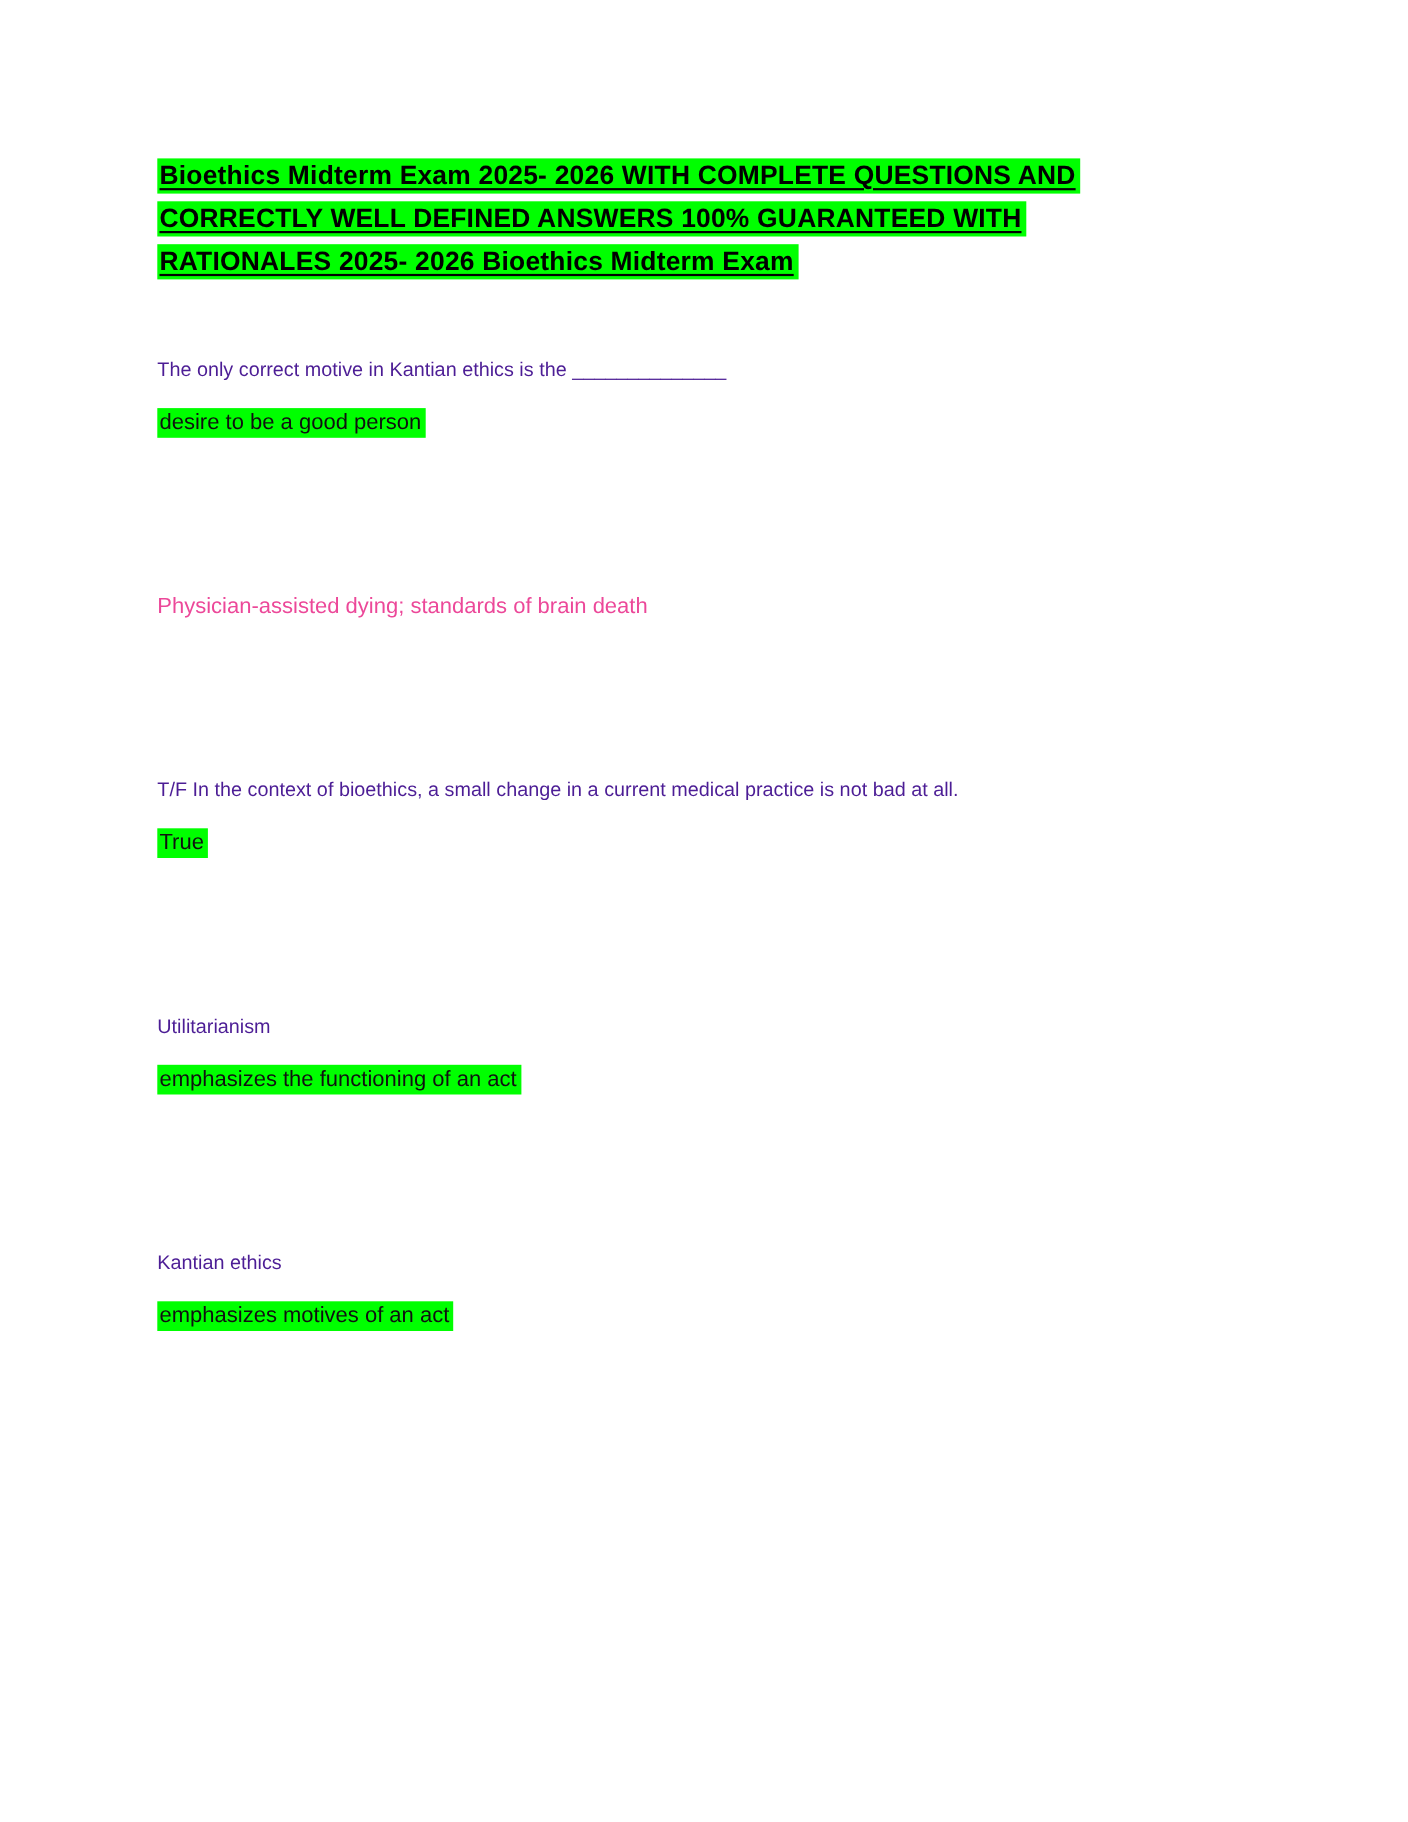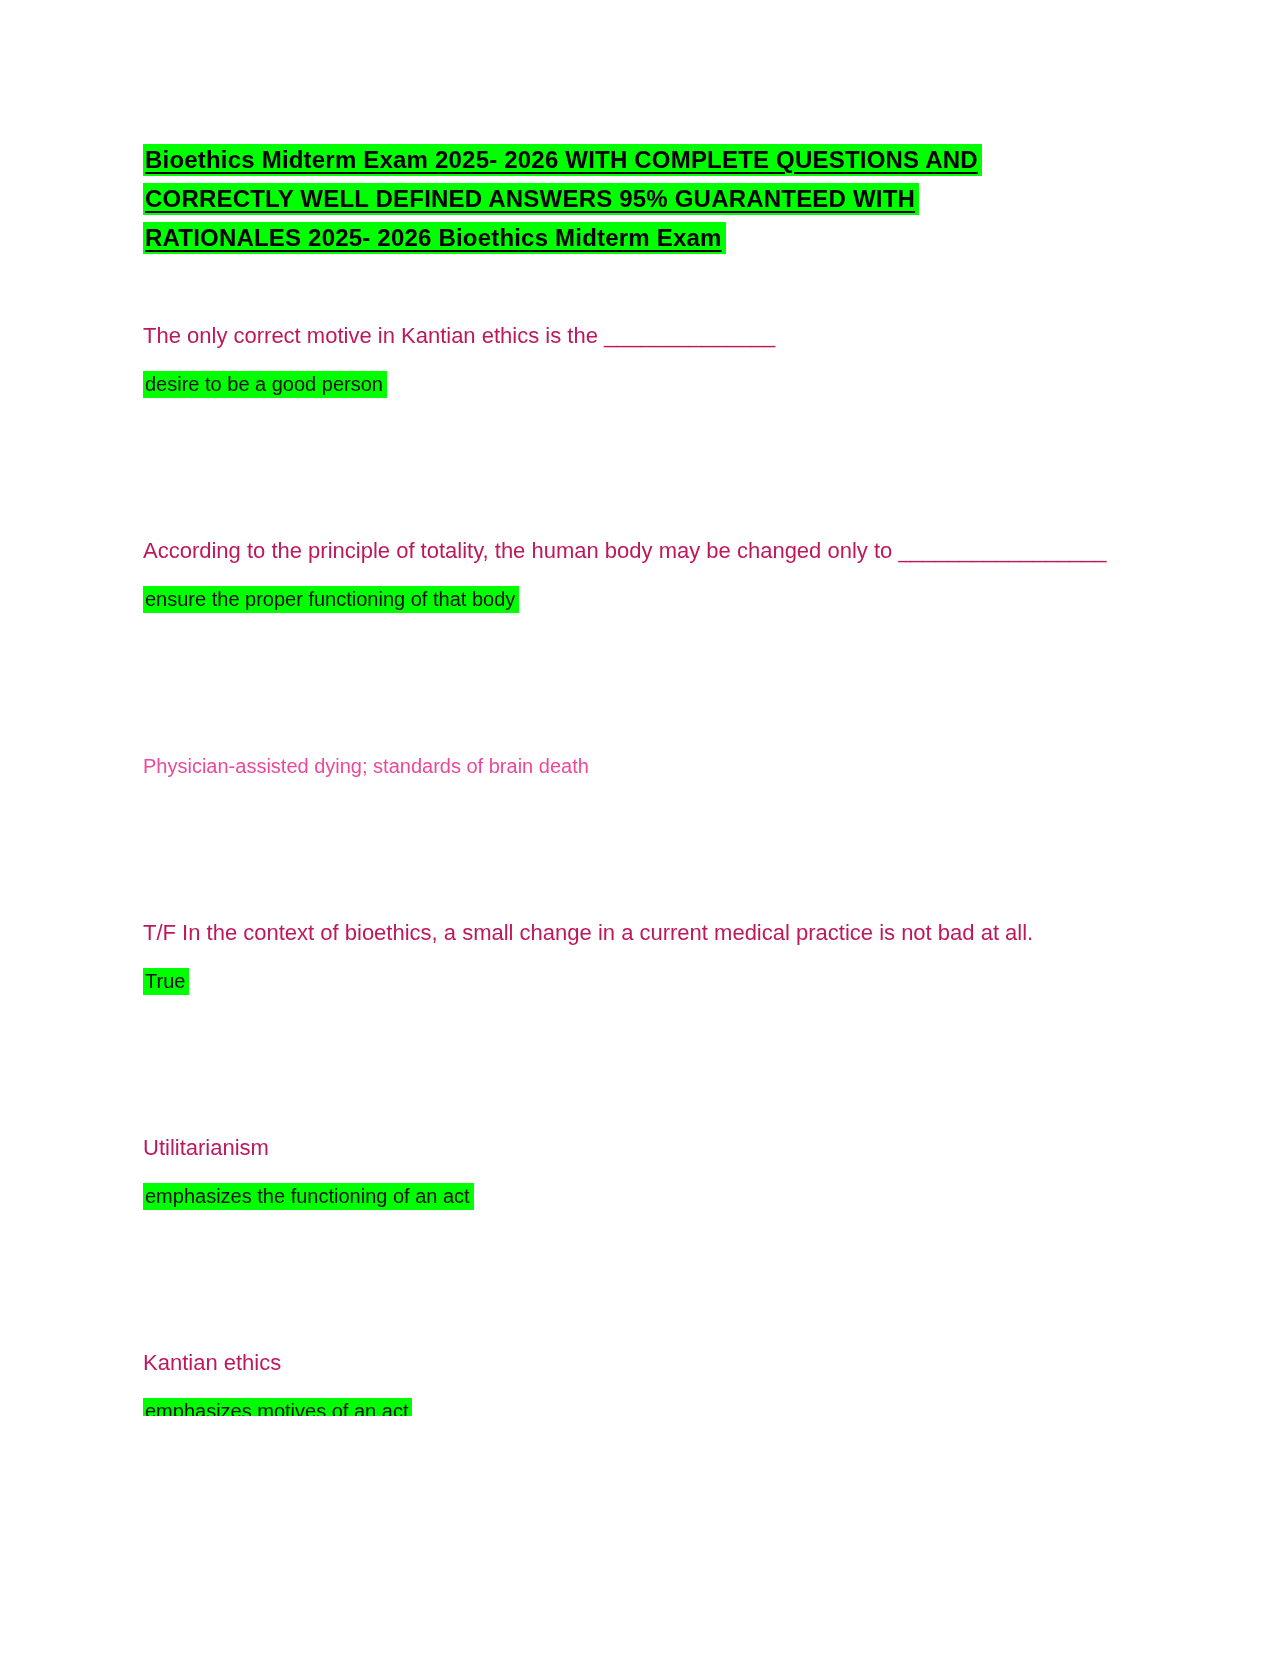--- a/index.html
+++ b/index.html
@@ -43,23 +43,23 @@
     text-decoration: underline;
     text-decoration-thickness: 2px;
     text-underline-offset: 4px;
     text-decoration-color: #000;
   }
   
   .qa { margin-top: 141px; }
   .qa:first-child { margin-top: 66px; }
   .q {
     margin: 0;
-    font-size: 22px;
+    font-size: 18px;
     line-height: 26px;
-    color: #be185d;
+    color: #4c1d95;
     white-space: nowrap;
   }
   .a {
     margin: 22px 0 0 0;
     font-size: 20px;
     line-height: 26px;
     color: #101010;
     white-space: nowrap;
   }
   .a .plain {
@@ -69,35 +69,31 @@
   }
 </style>
 </head>
 <body>
 
 <div class="page">
   <div class="content">
 
     <h1 class="title">
       <div class="title-line"><span class="hl">Bioethics Midterm Exam 2025- 2026 WITH COMPLETE QUESTIONS AND</span></div>
-      <div class="title-line"><span class="hl">CORRECTLY WELL DEFINED ANSWERS 95% GUARANTEED WITH</span></div>
+      <div class="title-line"><span class="hl">CORRECTLY WELL DEFINED ANSWERS 100% GUARANTEED WITH</span></div>
       <div class="title-line"><span class="hl">RATIONALES 2025- 2026 Bioethics Midterm Exam</span></div>
     </h1>
 
     <div class="qa-list">
 
       <section class="qa">
         <p class="q">The only correct motive in Kantian ethics is the ______________</p>
         <p class="a"><span class="hl">desire to be a good person</span></p>
       </section>
 
-      <section class="qa">
-        <p class="q">According to the principle of totality, the human body may be changed only to _________________</p>
-        <p class="a"><span class="hl">ensure the proper functioning of that body</span></p>
-      </section>
 
       <section class="qa">
         <p class="a"><span class="plain">Physician-assisted dying; standards of brain death</span></p>
       </section>
 
       <section class="qa">
         <p class="q">T/F In the context of bioethics, a small change in a current medical practice is not bad at all.</p>
         <p class="a"><span class="hl">True</span></p>
       </section>
 

